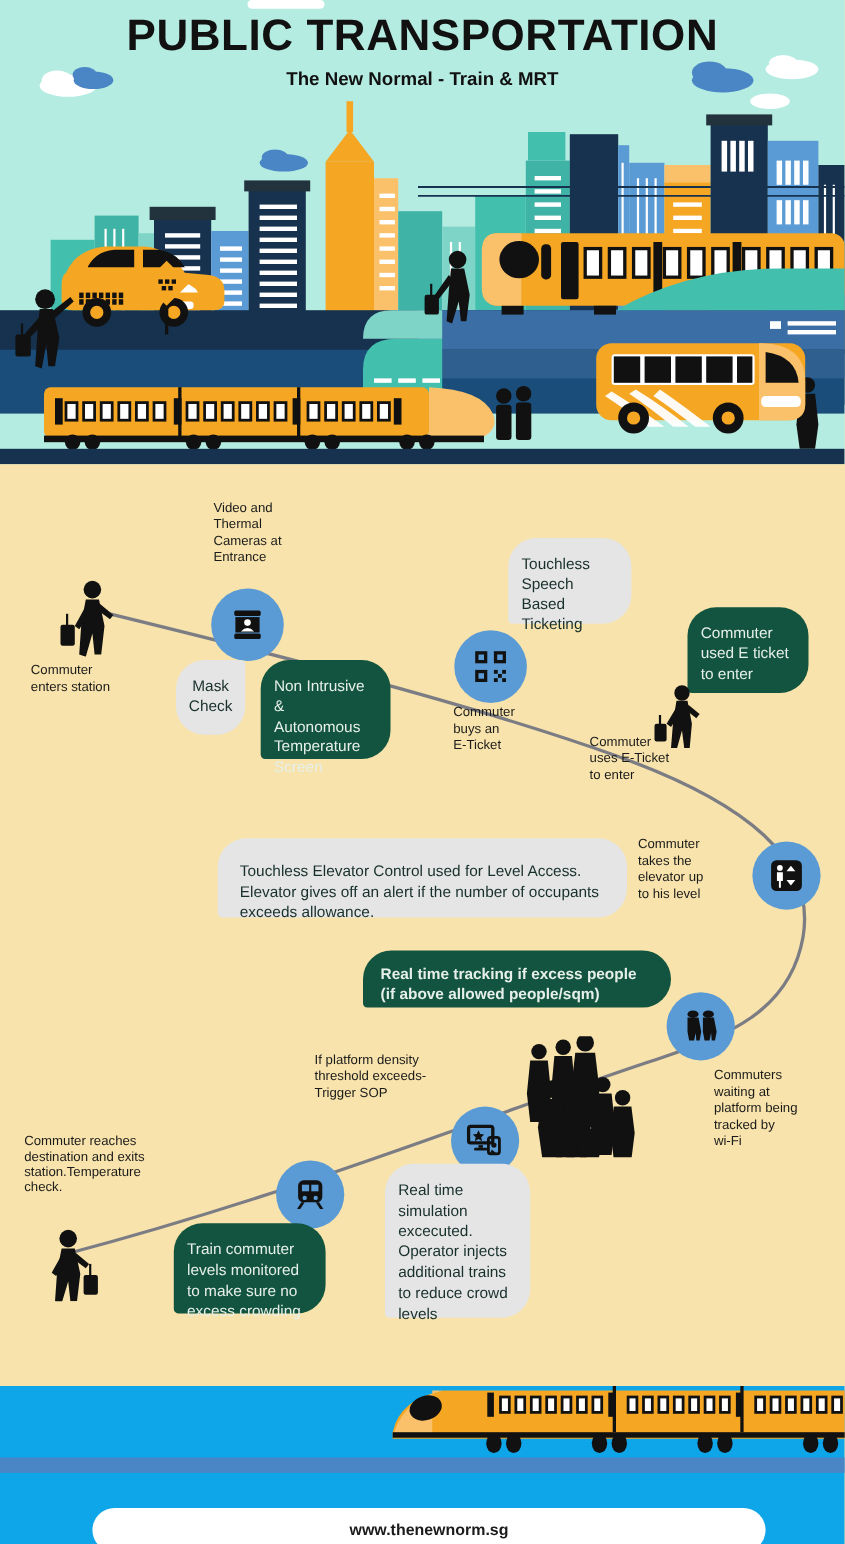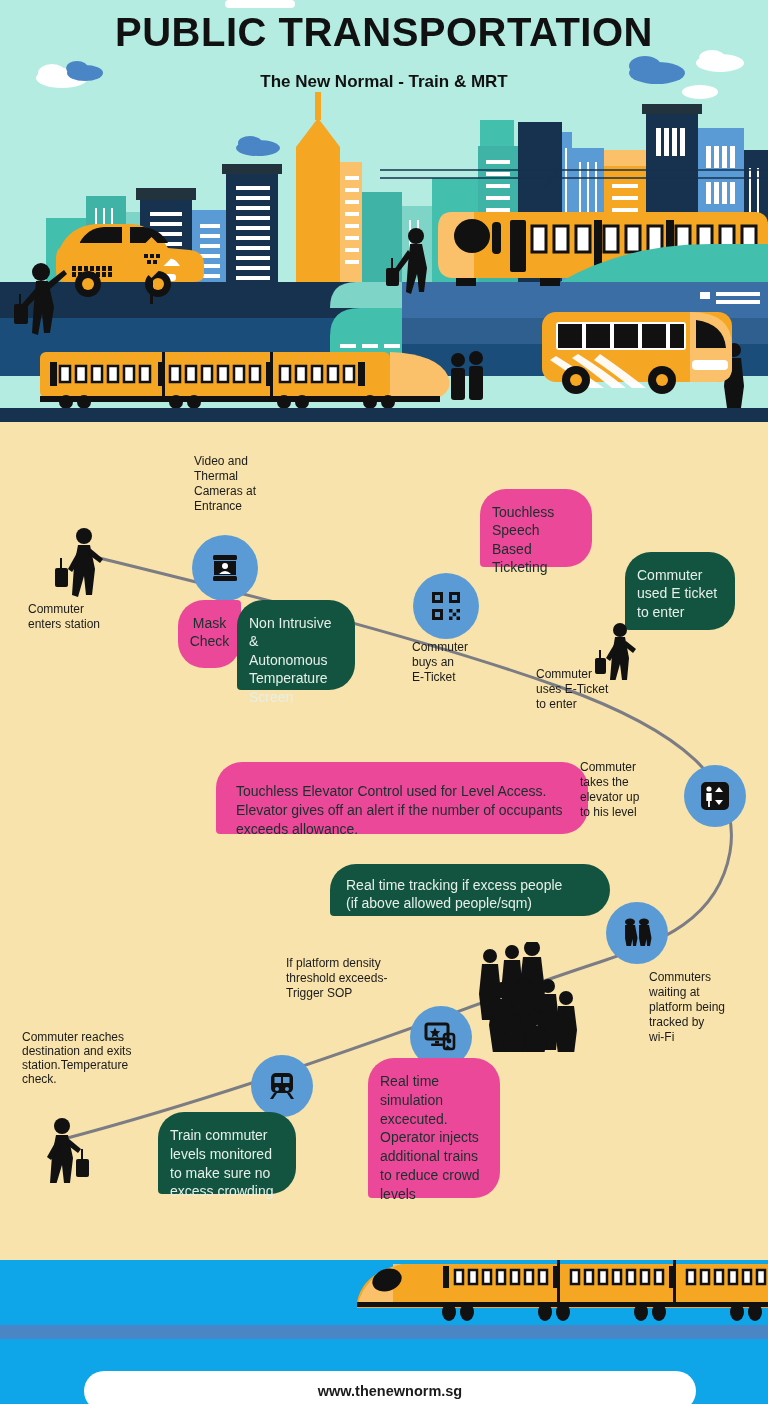--- a/index.html
+++ b/index.html
@@ -12,21 +12,21 @@
   }
   .page{position:relative;width:768px;height:1404px;overflow:hidden;background:#f7e3ab;}
 
   
   .hero{position:absolute;left:0;top:0;width:768px;height:422px;background:#b5ece2;overflow:hidden;}
   .hero-title{
     position:absolute;left:0;top:12px;width:768px;text-align:center;
     font-size:40px;font-weight:700;color:#111;letter-spacing:.5px;line-height:1;
   }
   .hero-sub{
-    position:absolute;left:0;top:72px;width:768px;text-align:center;
+    position:absolute;left:0;top:62px;width:768px;text-align:center;
     font-size:17px;font-weight:700;color:#111;
   }
   .hero-svg{position:absolute;left:0;top:0;width:768px;height:422px;}
 
   
   .flow{position:absolute;left:0;top:422px;width:768px;height:838px;}
   .flow-line{position:absolute;left:0;top:0;width:768px;height:838px;pointer-events:none;}
 
   .node{
     position:absolute;border-radius:50%;background:#5b9bd5;
@@ -34,21 +34,21 @@
   }
   .node svg{display:block;}
 
   .lbl{position:absolute;color:#1b1b1b;font-size:16.5px;line-height:1.26;}
   .lbl.big{font-size:12px;}
 
   .bubble{
     position:absolute;box-sizing:border-box;
     font-size:14px;line-height:1.32;
   }
-  .bubble.teal{background:#ec4899;color:#18302c;margin-left:18px;}
+  .bubble.teal{background:#e5e5e5;color:#18302c;}
   .bubble.green{background:#12543f;color:#e6efe9;}
   
   .r-a{border-radius:26px 26px 26px 4px;}
   .r-d{border-radius:26px 4px 26px 26px;}
 
   .silhouette{position:absolute;}
 
   
   .footer{position:absolute;left:0;top:1260px;width:768px;height:144px;background:#0ea5e9;}
   .foot-train{position:absolute;left:345px;top:-10px;width:430px;height:72px;}
@@ -522,21 +522,21 @@
     <div class="node" style="left:684px;top:343px;width:62px;height:62px;">
       <svg width="30" height="30" viewBox="0 0 30 30">
         <rect x="1" y="1" width="28" height="28" rx="5" fill="#111"></rect>
         <circle cx="9" cy="8" r="2.6" fill="#fff"></circle>
         <path d="M6.3 12 h5.4 v8 h-1.8 v6 h-1.8 v-6 h-1.8 z" fill="#fff"></path>
         <path d="M19 6 l4 5 -8 0 z" fill="#fff"></path>
         <path d="M19 24 l4 -5 -8 0 z" fill="#fff"></path>
       </svg>
     </div>
 
-    <div class="bubble green r-a" style="left:330px;top:442px;width:280px;height:52px;padding:12px 16px;white-space:pre-line;">Real time tracking if excess people
+    <div class="bubble green r-a" style="left:330px;top:442px;width:280px;height:52px;padding:12px 16px;white-space:pre-line;font-weight:bold;">Real time tracking if excess people
 (if above allowed people/sqm)</div>
 
     <svg class="silhouette" style="left:470px;top:520px;width:120px;height:110px;" viewBox="0 0 120 110">
       <g fill="#111">
         <circle cx="20" cy="14" r="7"></circle>
           <path d="M12 22 l16 0 3 30 -3 26 -16 0 -3 -26 z"></path>
         <circle cx="42" cy="10" r="7"></circle>
           <path d="M34 18 l16 0 3 32 -3 28 -16 0 -3 -28 z"></path>
         <circle cx="62" cy="6" r="8"></circle>
           <path d="M53 15 l18 0 4 34 -4 32 -18 0 -4 -32 z"></path>

